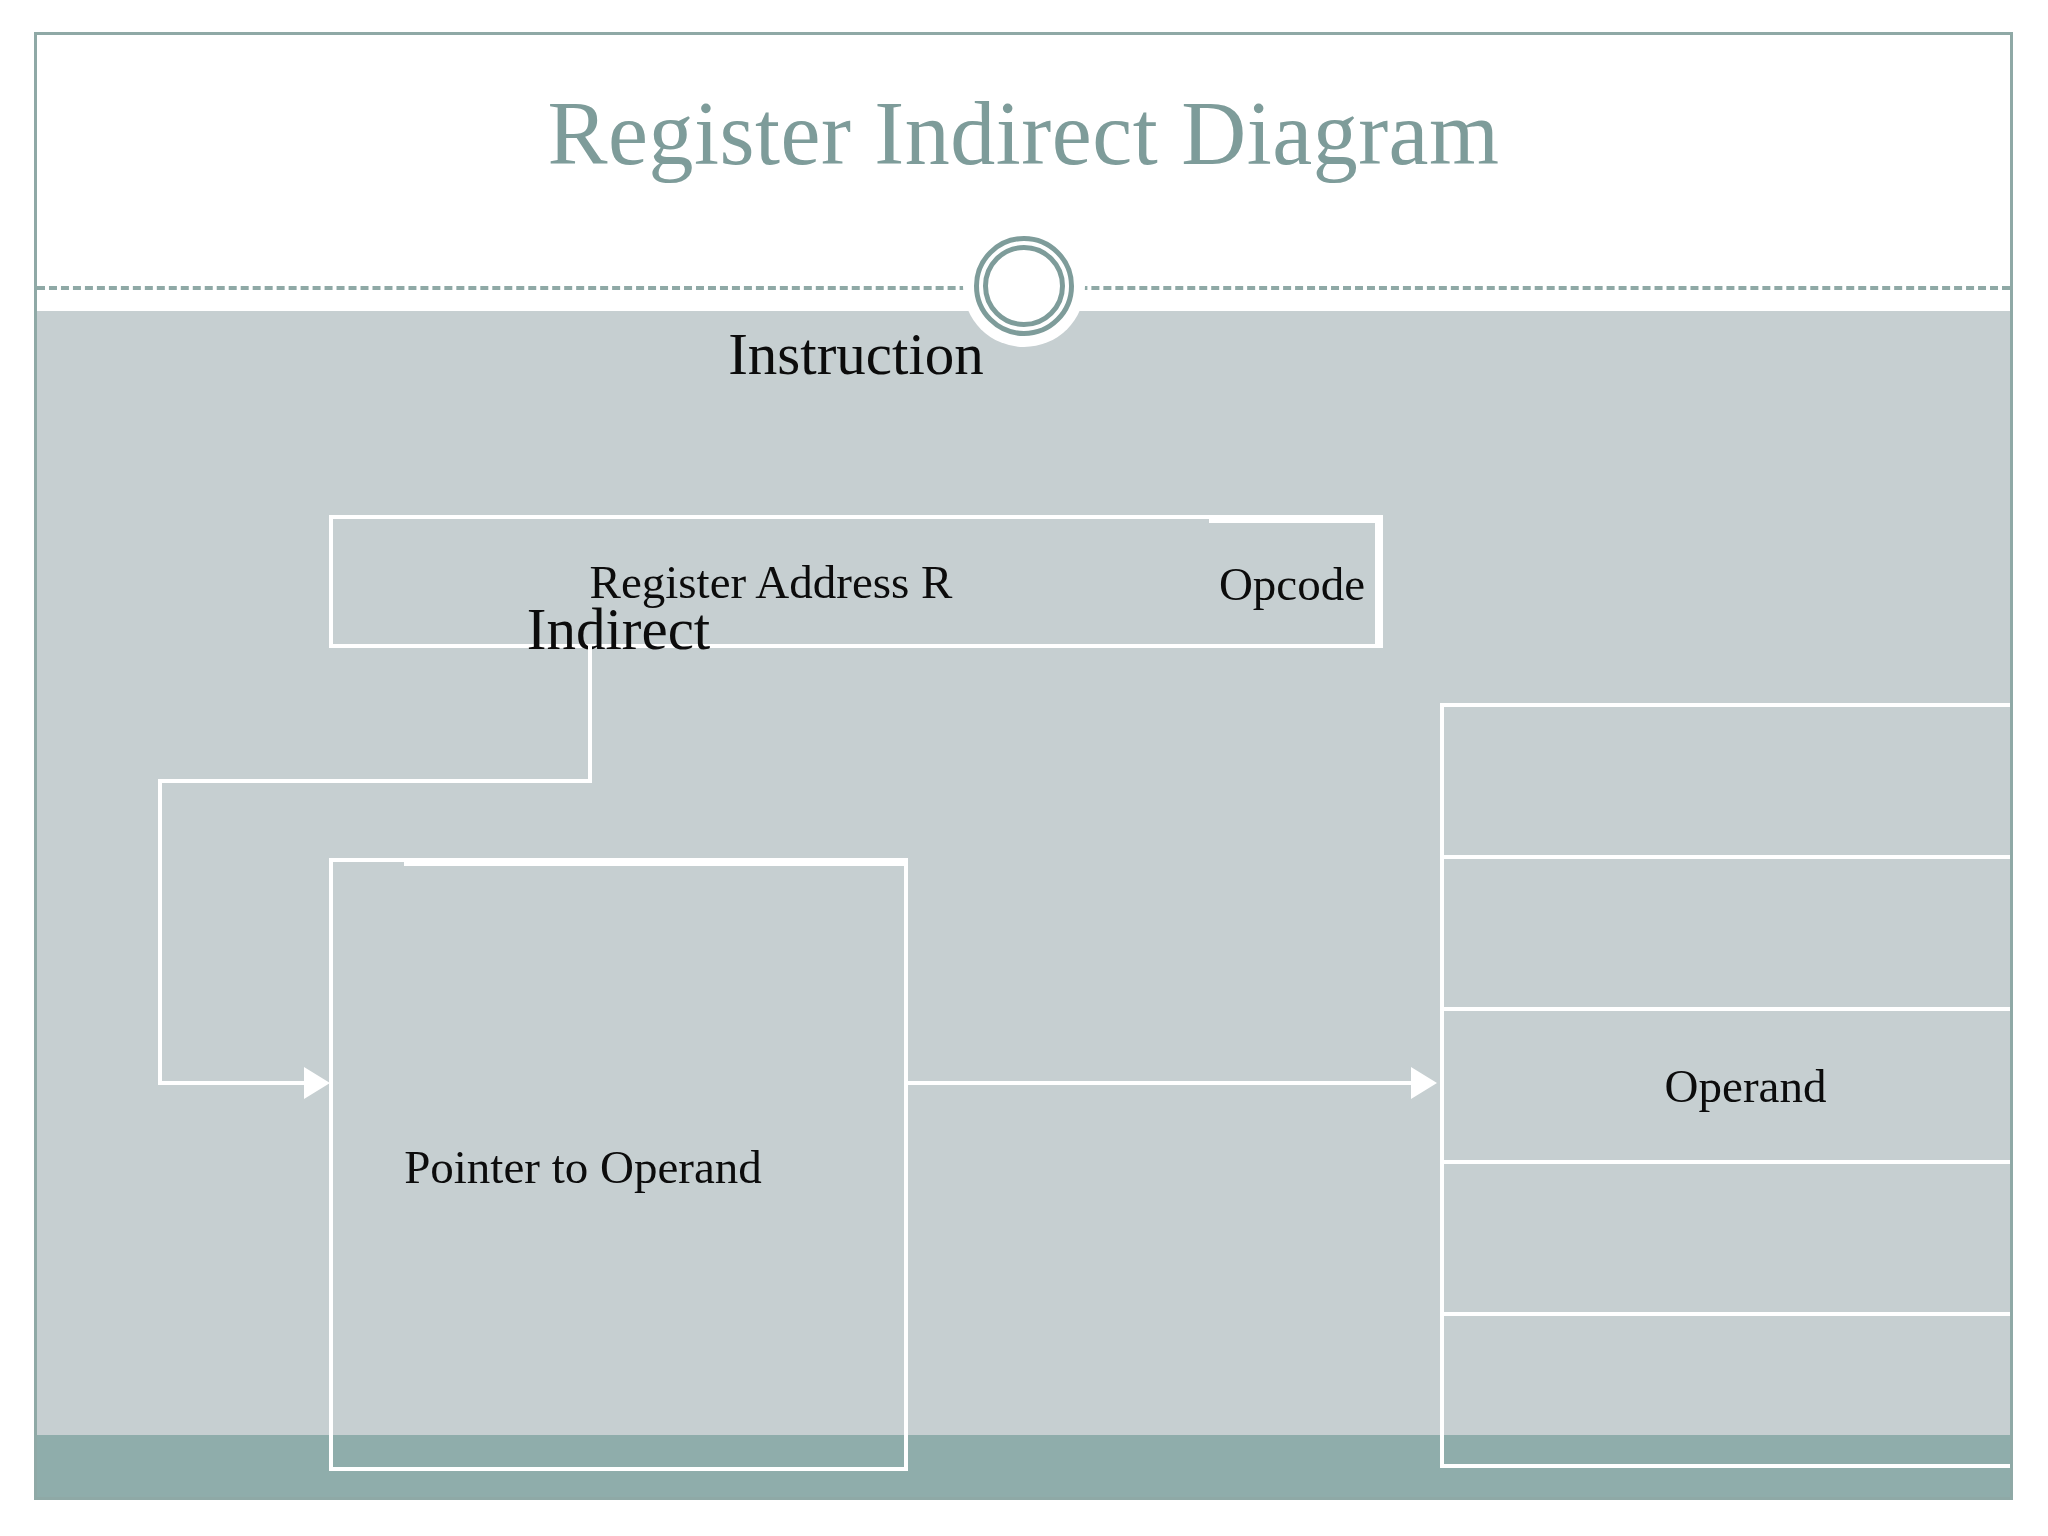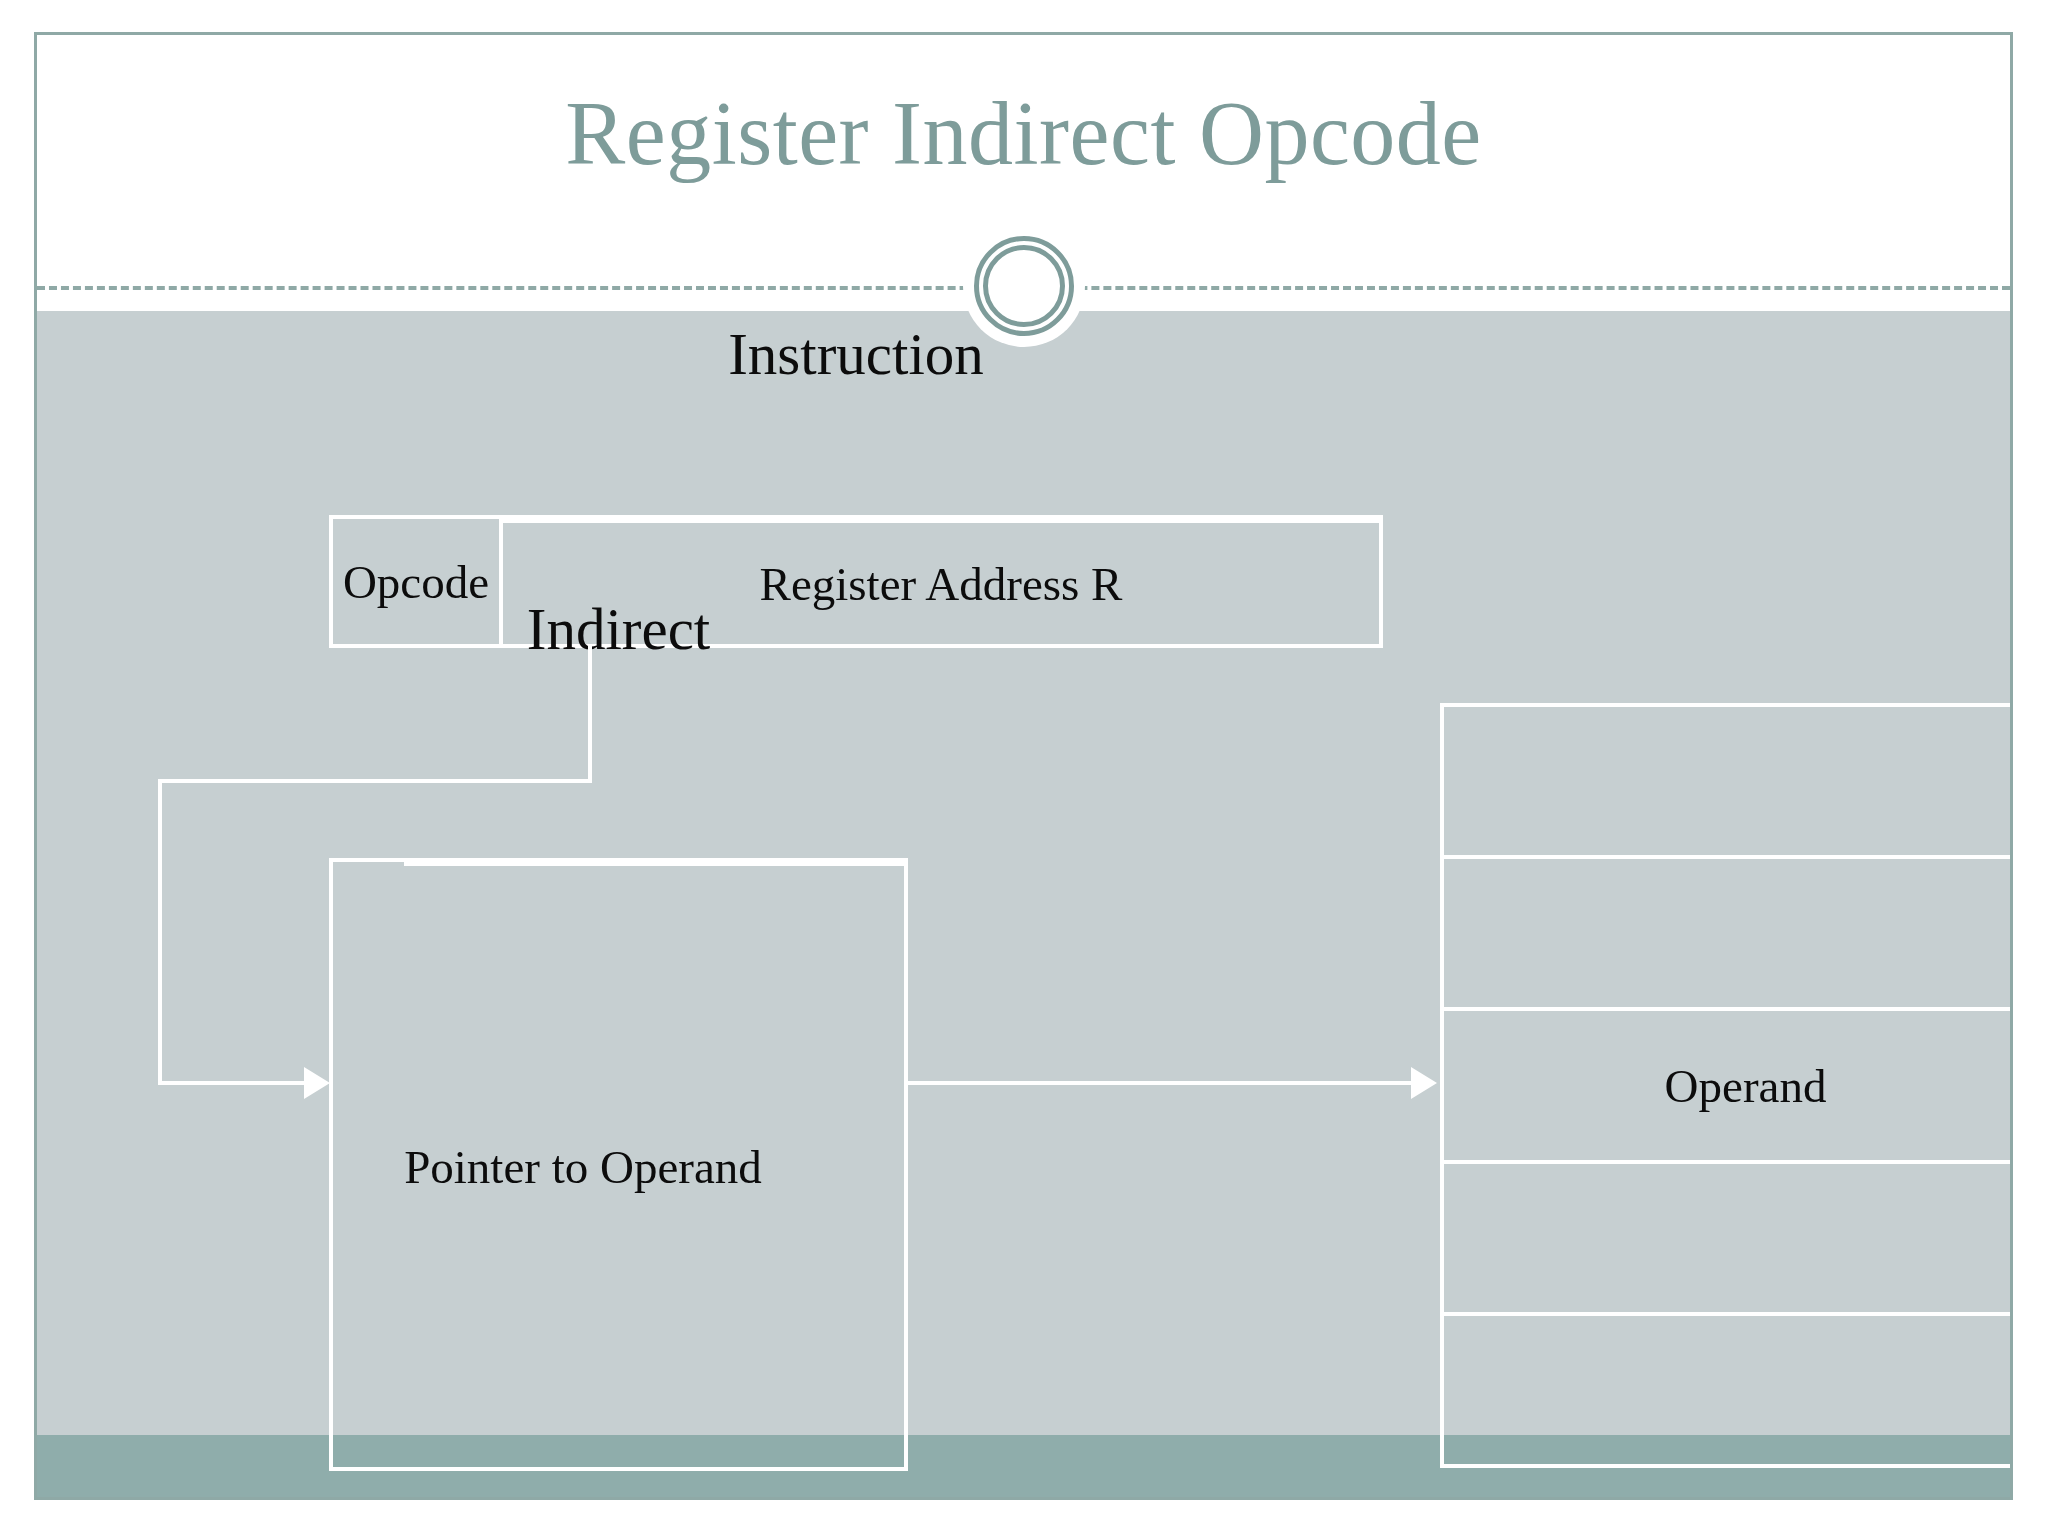--- a/index.html
+++ b/index.html
@@ -169,35 +169,35 @@
 </head>
 <body>
 
 <div id="slide">
 
   <div id="body-zone">
     <div id="footer-band"></div>
   </div>
 
   <div id="header-zone">
-    <div id="slide-title">Register Indirect Opcode</div>
+    <div id="slide-title">Register Indirect Diagram</div>
   </div>
   <div id="title-rule"></div>
 
   <div id="ornament">
     <div class="halo"></div>
     <div class="ring-outer"></div>
     <div class="ring-inner"></div>
   </div>
 
   <div class="dlabel" id="instruction-label" style="left:292px; top:290px; width:1054px;">Instruction</div>
 
   <div class="dbox" id="instruction-box">
+    <div class="dcell" id="inst-address">Register Address R</div>
     <div class="dcell" id="inst-opcode">Opcode</div>
-    <div class="dcell" id="inst-address">Register Address R</div>
   </div>
 
   <div class="dlabel" id="registers-label" style="left:292px; top:565px; width:579px;">Indirect</div>
 
   <div class="dbox" id="registers-box">
     <div class="dcell" id="reg-row-0"></div>
     <div class="dcell" id="reg-row-1">Pointer to Operand</div>
     <div class="dcell" id="reg-row-2"></div>
     <div class="dcell" id="reg-row-3"></div>
   </div>

